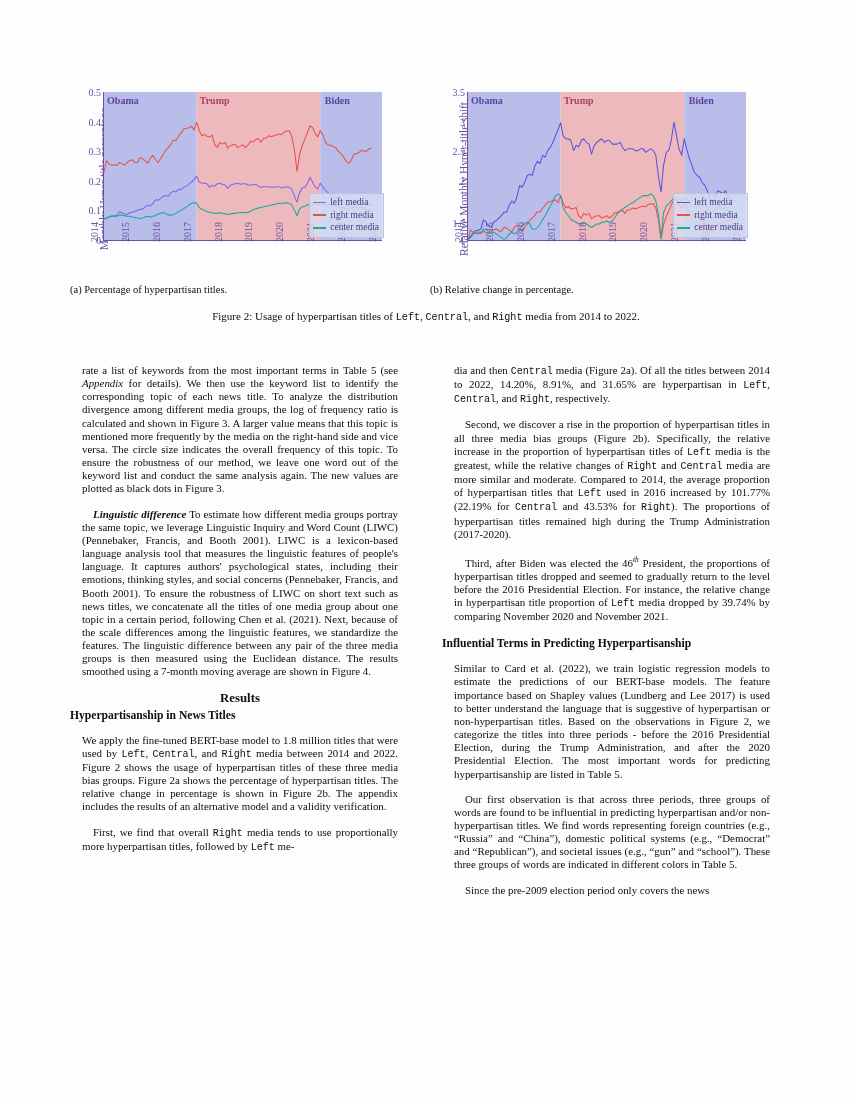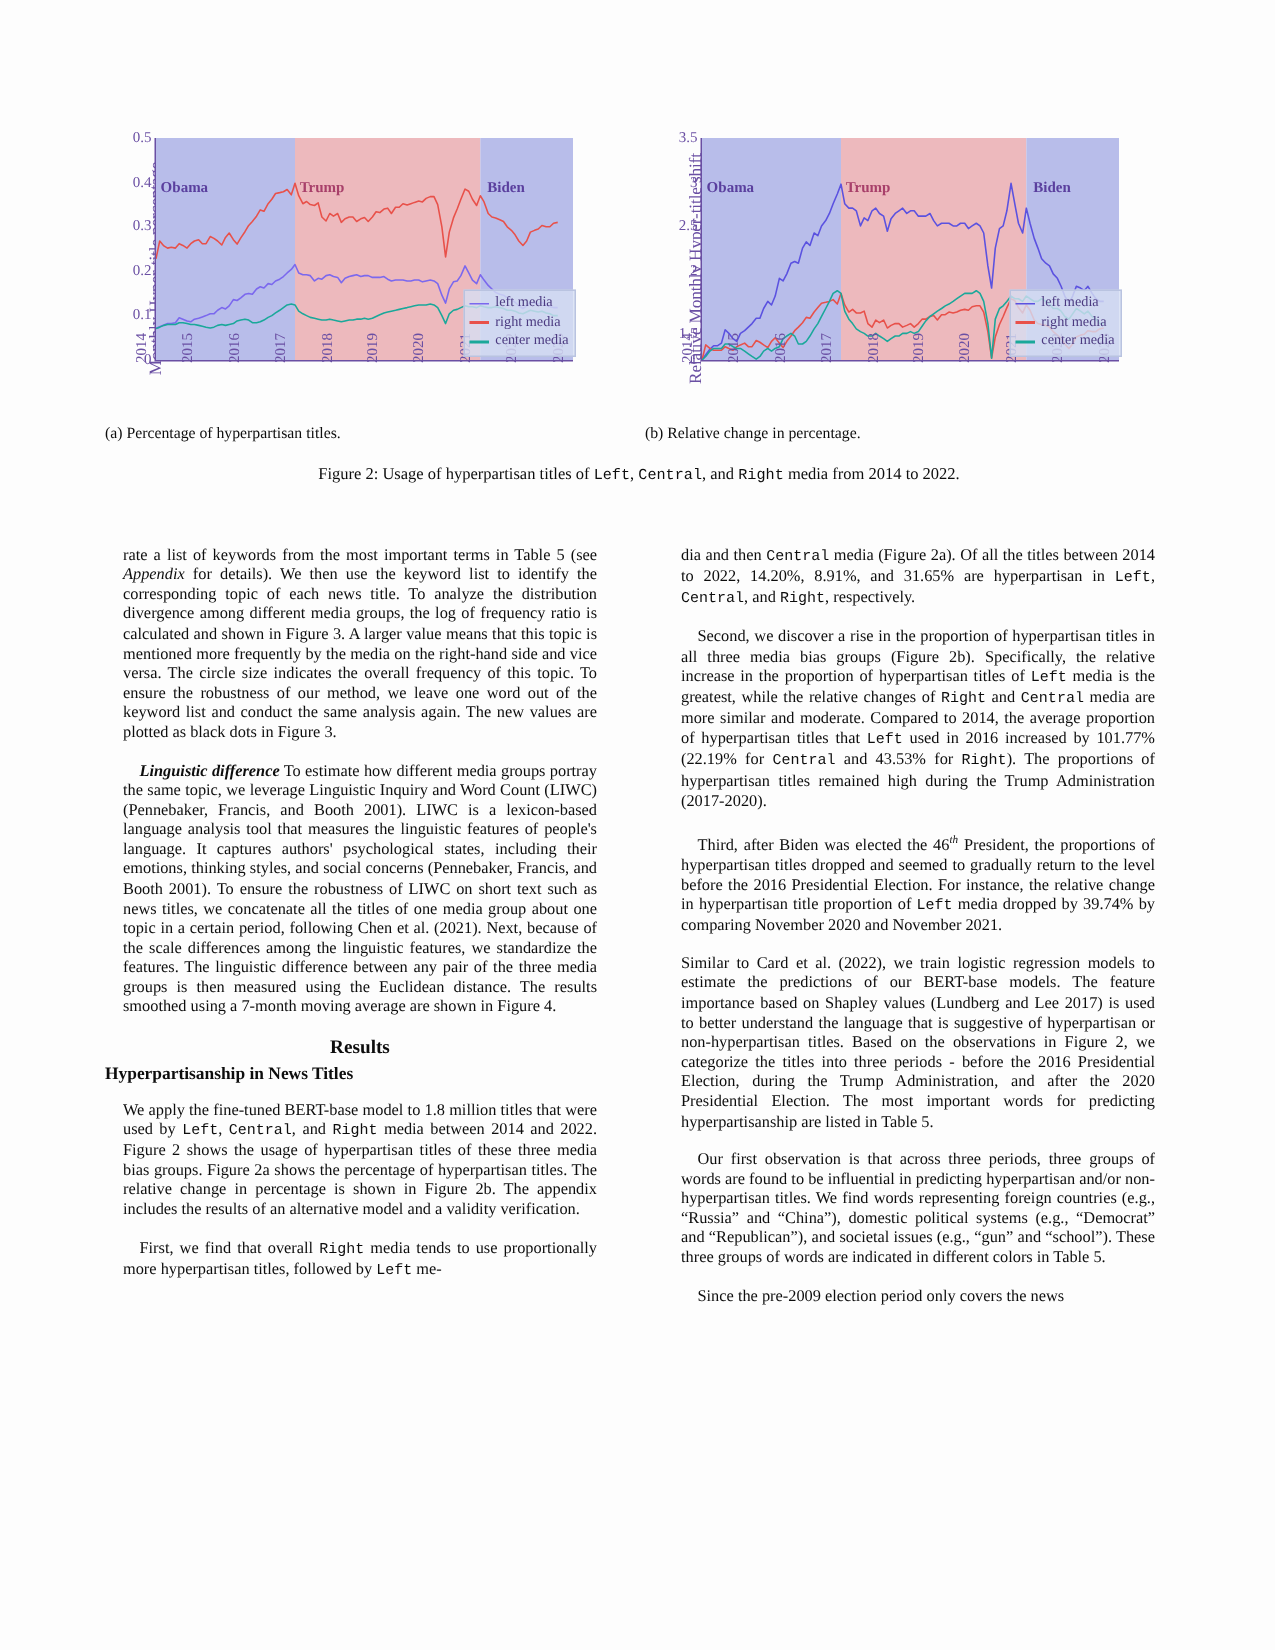--- a/index.html
+++ b/index.html
@@ -98,21 +98,20 @@
     white-space: nowrap;
     font-family: "Liberation Serif", serif;
   }
 
   .era-label {
     position: absolute;
     font-size: 10px;
     font-family: "Liberation Serif", serif;
     font-weight: bold;
     color: #5a3f9e;
-    margin-top: 25px;
   }
   .era-label.trump { color: #a8406a; }
 
   .legend {
     position: absolute;
     background: rgba(214,222,242,0.80);
     border: 0.5px solid #b9c3e0;
     padding: 2px 4px 3px 3px;
     font-size: 9.5px;
     color: #4b3a80;
@@ -307,20 +306,21 @@
       <p class="indent"><span>First, we find that overall </span><span class="mono">Right</span><span> media tends to use proportionally more hyperpartisan titles, followed by </span><span class="mono">Left</span><span> me-</span></p>
     </div>
 
     <div class="col">
       <p><span>dia and then </span><span class="mono">Central</span><span> media (Figure 2a). Of all the titles between 2014 to 2022, 14.20%, 8.91%, and 31.65% are hyperpartisan in </span><span class="mono">Left</span><span>, </span><span class="mono">Central</span><span>, and </span><span class="mono">Right</span><span>, respectively.</span></p>
 
       <p class="indent"><span>Second, we discover a rise in the proportion of hyperpartisan titles in all three media bias groups (Figure 2b). Specifically, the relative increase in the proportion of hyperpartisan titles of </span><span class="mono">Left</span><span> media is the greatest, while the relative changes of </span><span class="mono">Right</span><span> and </span><span class="mono">Central</span><span> media are more similar and moderate. Compared to 2014, the average proportion of hyperpartisan titles that </span><span class="mono">Left</span><span> used in 2016 increased by 101.77% (22.19% for </span><span class="mono">Central</span><span> and 43.53% for </span><span class="mono">Right</span><span>). The proportions of hyperpartisan titles remained high during the Trump Administration (2017-2020).</span></p>
 
       <p class="indent"><span>Third, after Biden was elected the 46</span><sup>th</sup><span> President, the proportions of hyperpartisan titles dropped and seemed to gradually return to the level before the 2016 Presidential Election. For instance, the relative change in hyperpartisan title proportion of </span><span class="mono">Left</span><span> media dropped by 39.74% by comparing November 2020 and November 2021.</span></p>
 
+      <h3 class="sub spaced">Influential Terms in Predicting Hyperpartisanship</h3>
 
       <p>Similar to Card et al. (2022), we train logistic regression models to estimate the predictions of our BERT-base models. The feature importance based on Shapley values (Lundberg and Lee 2017) is used to better understand the language that is suggestive of hyperpartisan or non-hyperpartisan titles. Based on the observations in Figure 2, we categorize the titles into three periods - before the 2016 Presidential Election, during the Trump Administration, and after the 2020 Presidential Election. The most important words for predicting hyperpartisanship are listed in Table 5.</p>
       <p class="indent">Our first observation is that across three periods, three groups of words are found to be influential in predicting hyperpartisan and/or non-hyperpartisan titles. We find words representing foreign countries (e.g., “Russia” and “China”), domestic political systems (e.g., “Democrat” and “Republican”), and societal issues (e.g., “gun” and “school”). These three groups of words are indicated in different colors in Table 5.</p>
       <p class="indent">Since the pre-2009 election period only covers the news</p>
     </div>
 
   </div>
 </div>
 
 </body></html>

